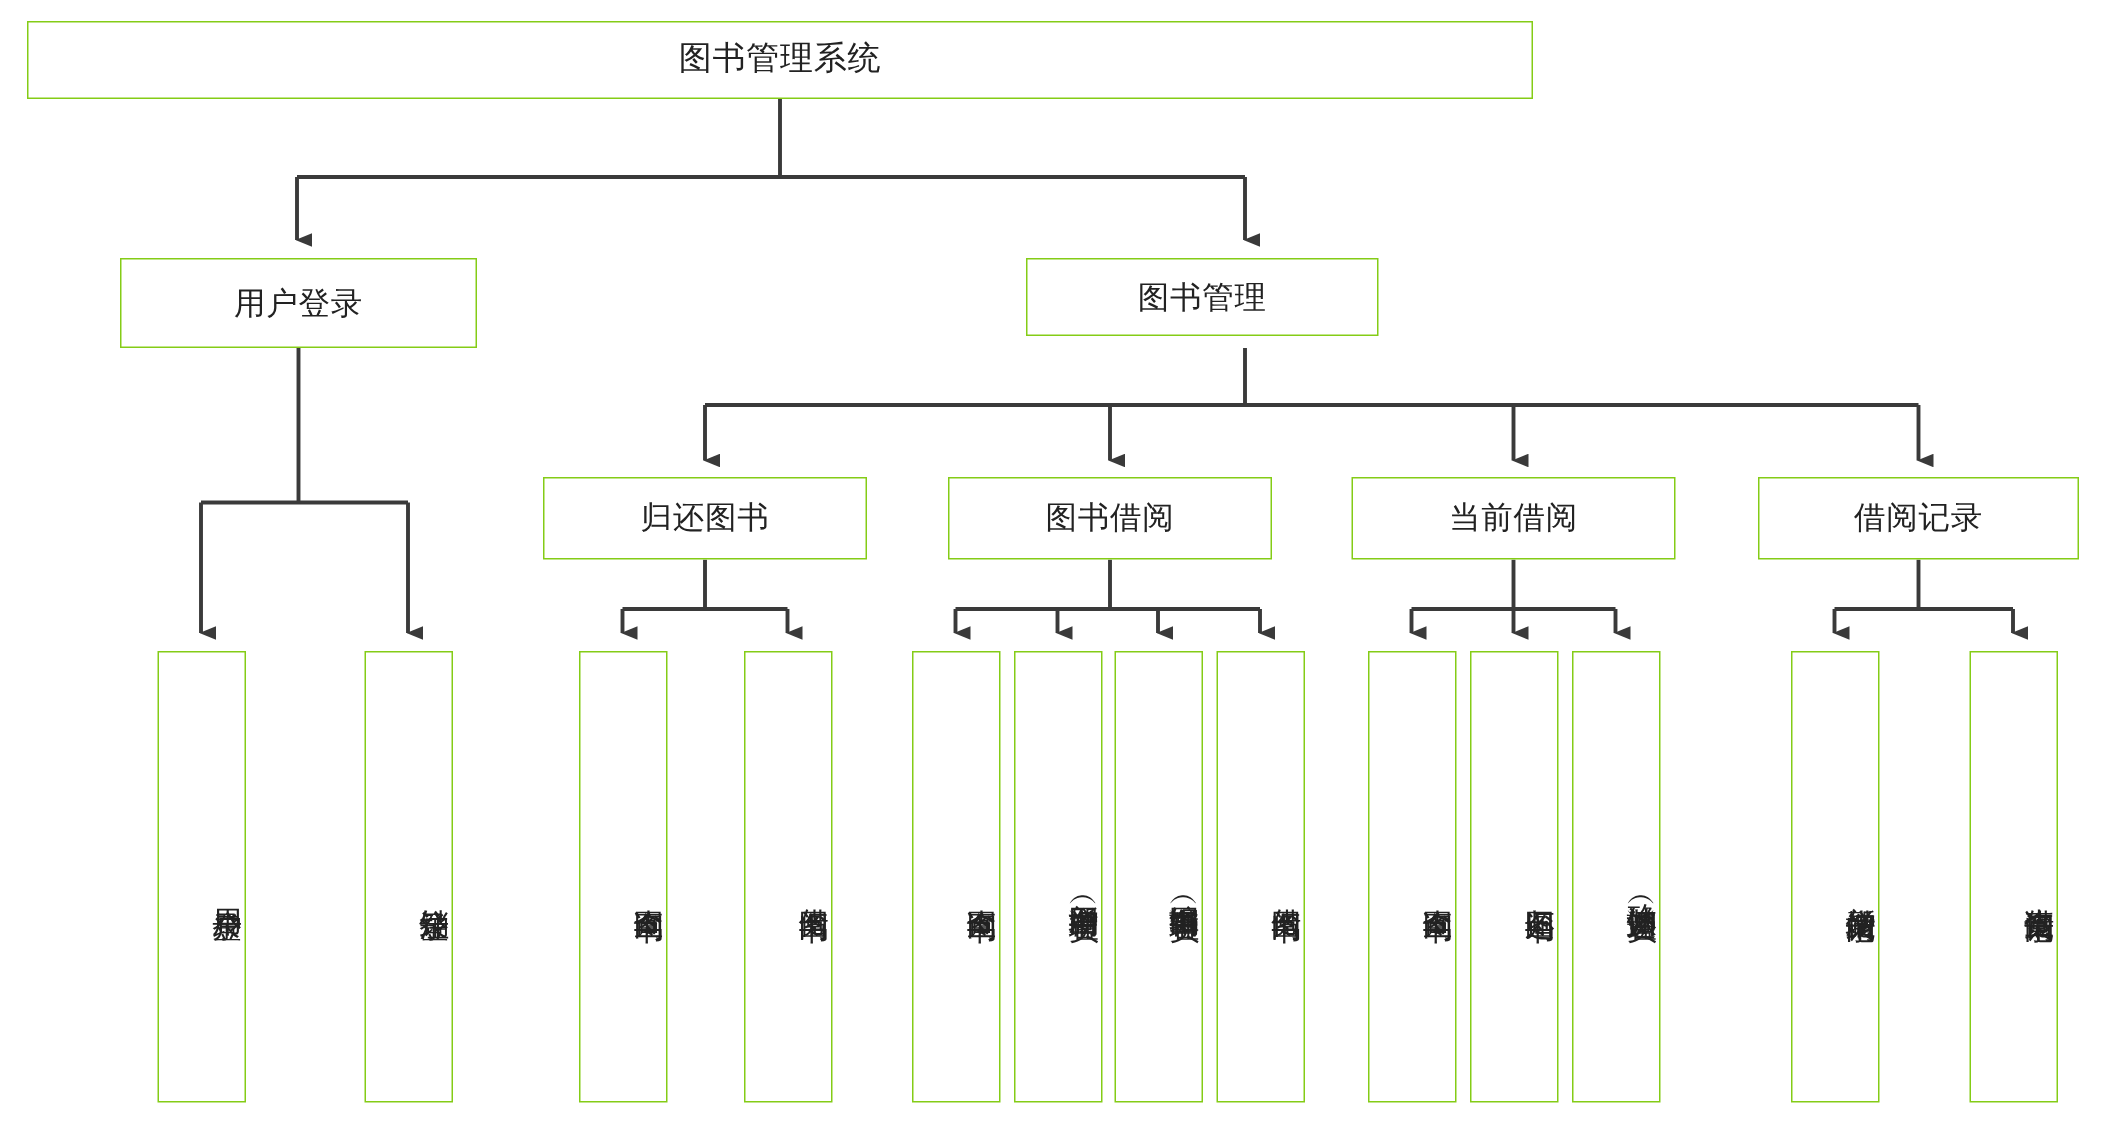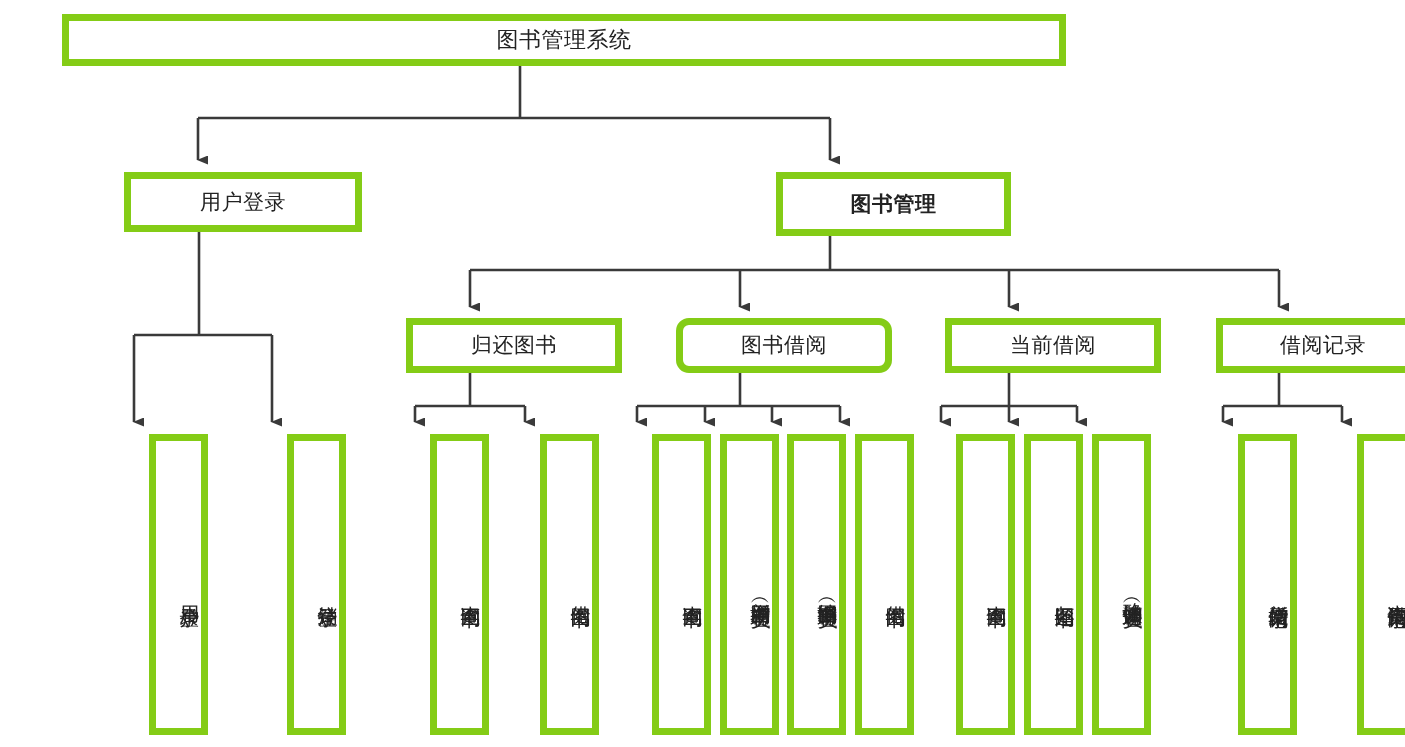--- a/index.html
+++ b/index.html
@@ -22,27 +22,26 @@
     position: absolute;
     left: 0;
     top: 0;
     width: 1405px;
     height: 747px;
   }
   .node-box {
     position: absolute;
     box-sizing: border-box;
     background: #ffffff;
-    border: 7px solid #84cc16;
+    border: 1px solid #84cc16;
     display: flex;
     align-items: center;
     justify-content: center;
     color: #222222;
     line-height: 1.18;
-    margin-left: 44px;
   }
   .node-box.horizontal {
     writing-mode: horizontal-tb;
     font-size: 21px;
     letter-spacing: 0.5px;
   }
   .node-box.root-box {
     font-size: 22px;
   }
   .node-box.vertical {
@@ -124,28 +123,28 @@
     </g>
   </svg>
 
   <div class="node-box horizontal root-box" style="left:18px; top:14px; width:1004px; height:52px;">
     <span>图书管理系统</span>
   </div>
 
   <div class="node-box horizontal" style="left:80px; top:172px; width:238px; height:60px;">
     <span>用户登录</span>
   </div>
-  <div class="node-box horizontal" style="left:732px; top:172px; width:235px; height:64px;font-weight:bold;">
+  <div class="node-box horizontal" style="left:684px; top:172px; width:235px; height:52px;">
     <span>图书管理</span>
   </div>
 
   <div class="node-box horizontal" style="left:362px; top:318px; width:216px; height:55px;">
     <span>归还图书</span>
   </div>
-  <div class="node-box horizontal" style="left:632px; top:318px; width:216px; height:55px;border-radius:13px;">
+  <div class="node-box horizontal" style="left:632px; top:318px; width:216px; height:55px;">
     <span>图书借阅</span>
   </div>
   <div class="node-box horizontal" style="left:1172px; top:318px; width:214px; height:55px;">
     <span>借阅记录</span>
   </div>
   <div class="node-box horizontal" style="left:901px; top:318px; width:216px; height:55px;">
     <span>当前借阅</span>
   </div>
 
   <div class="node-box vertical" style="left:105px; top:434px; width:59px; height:301px;">

